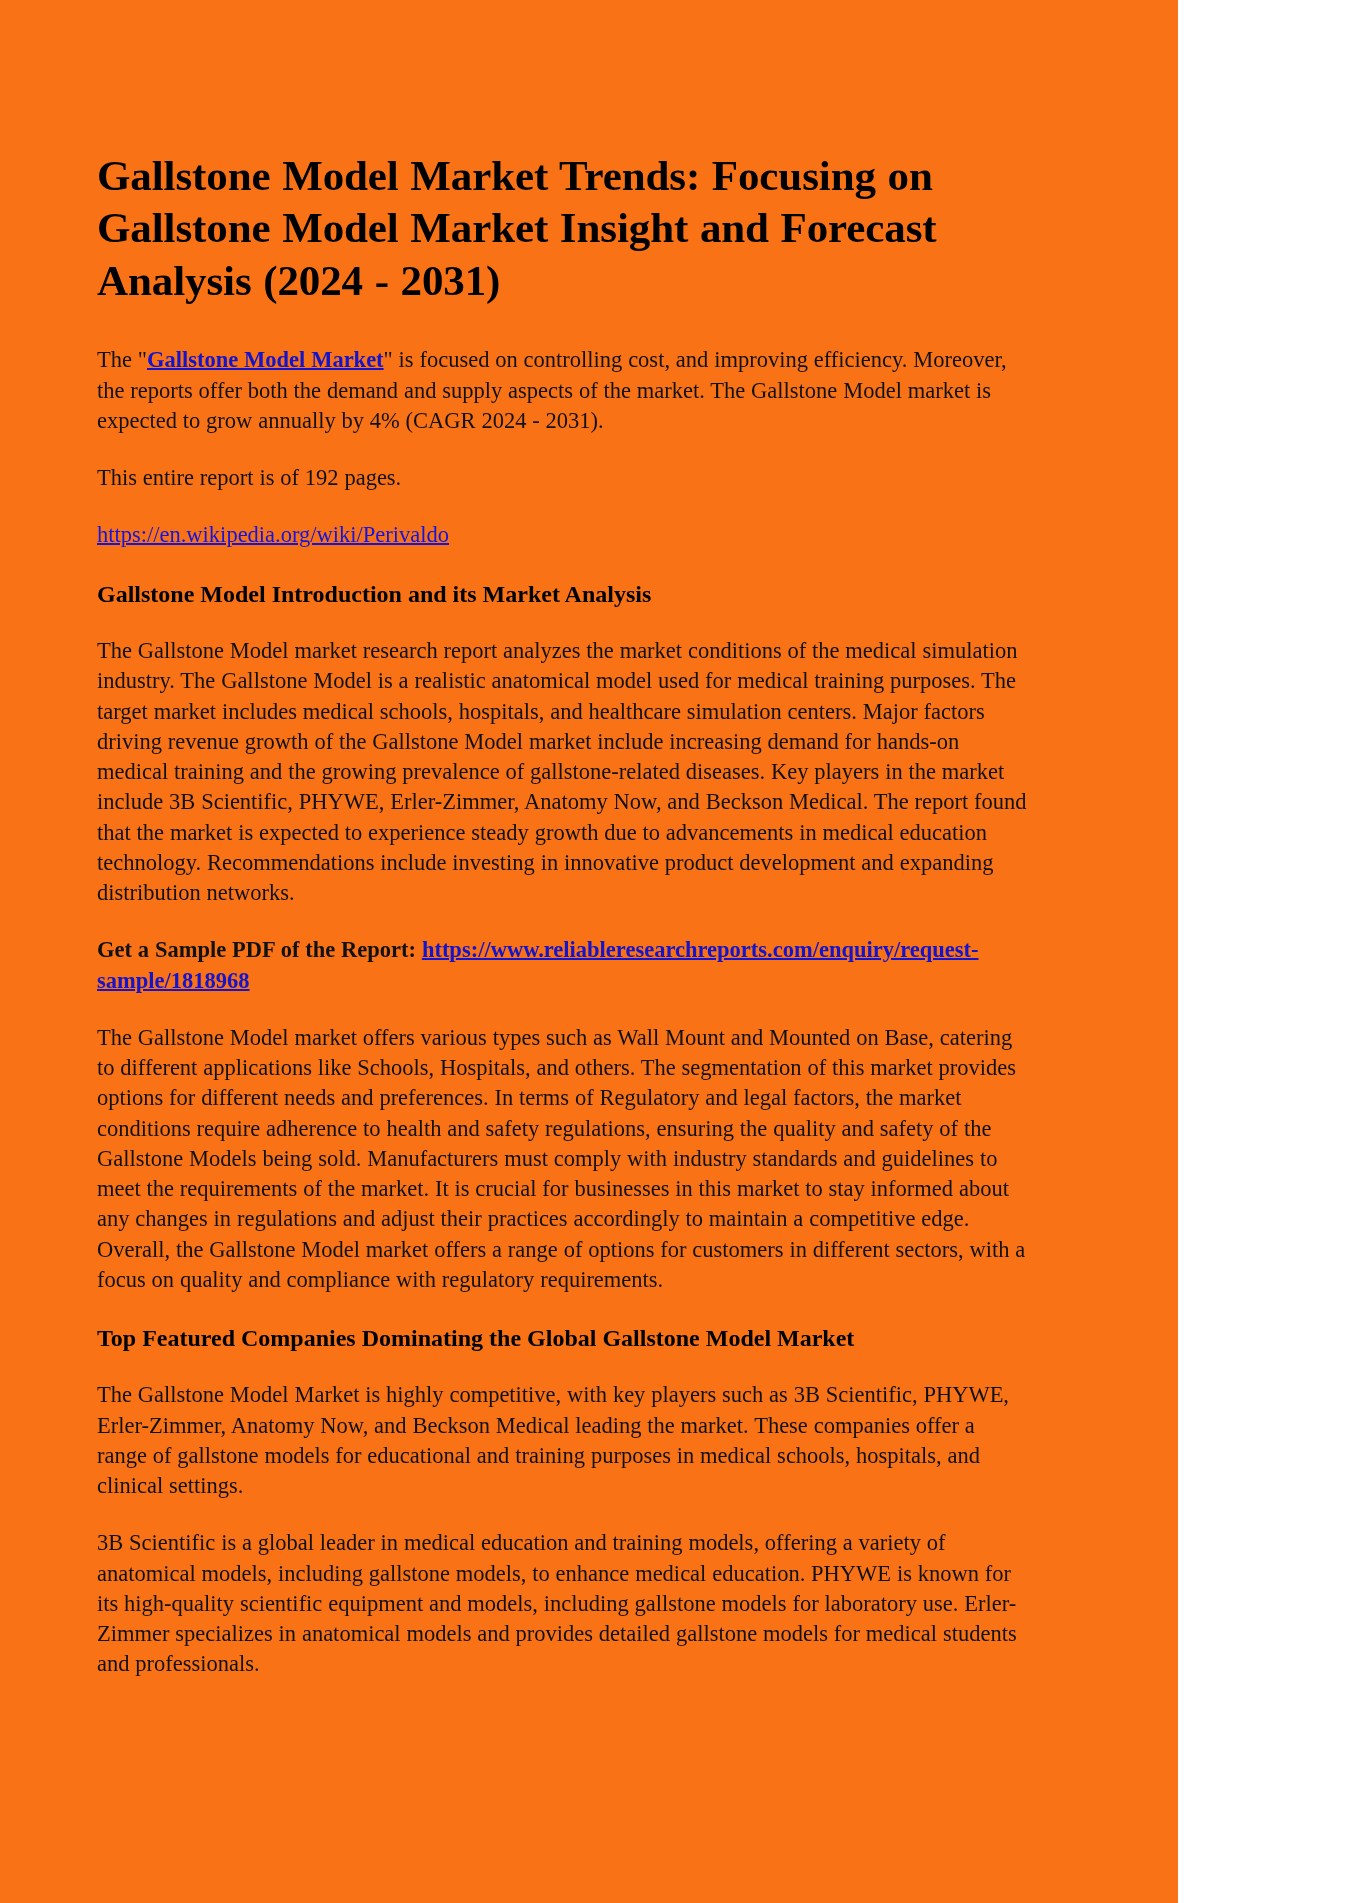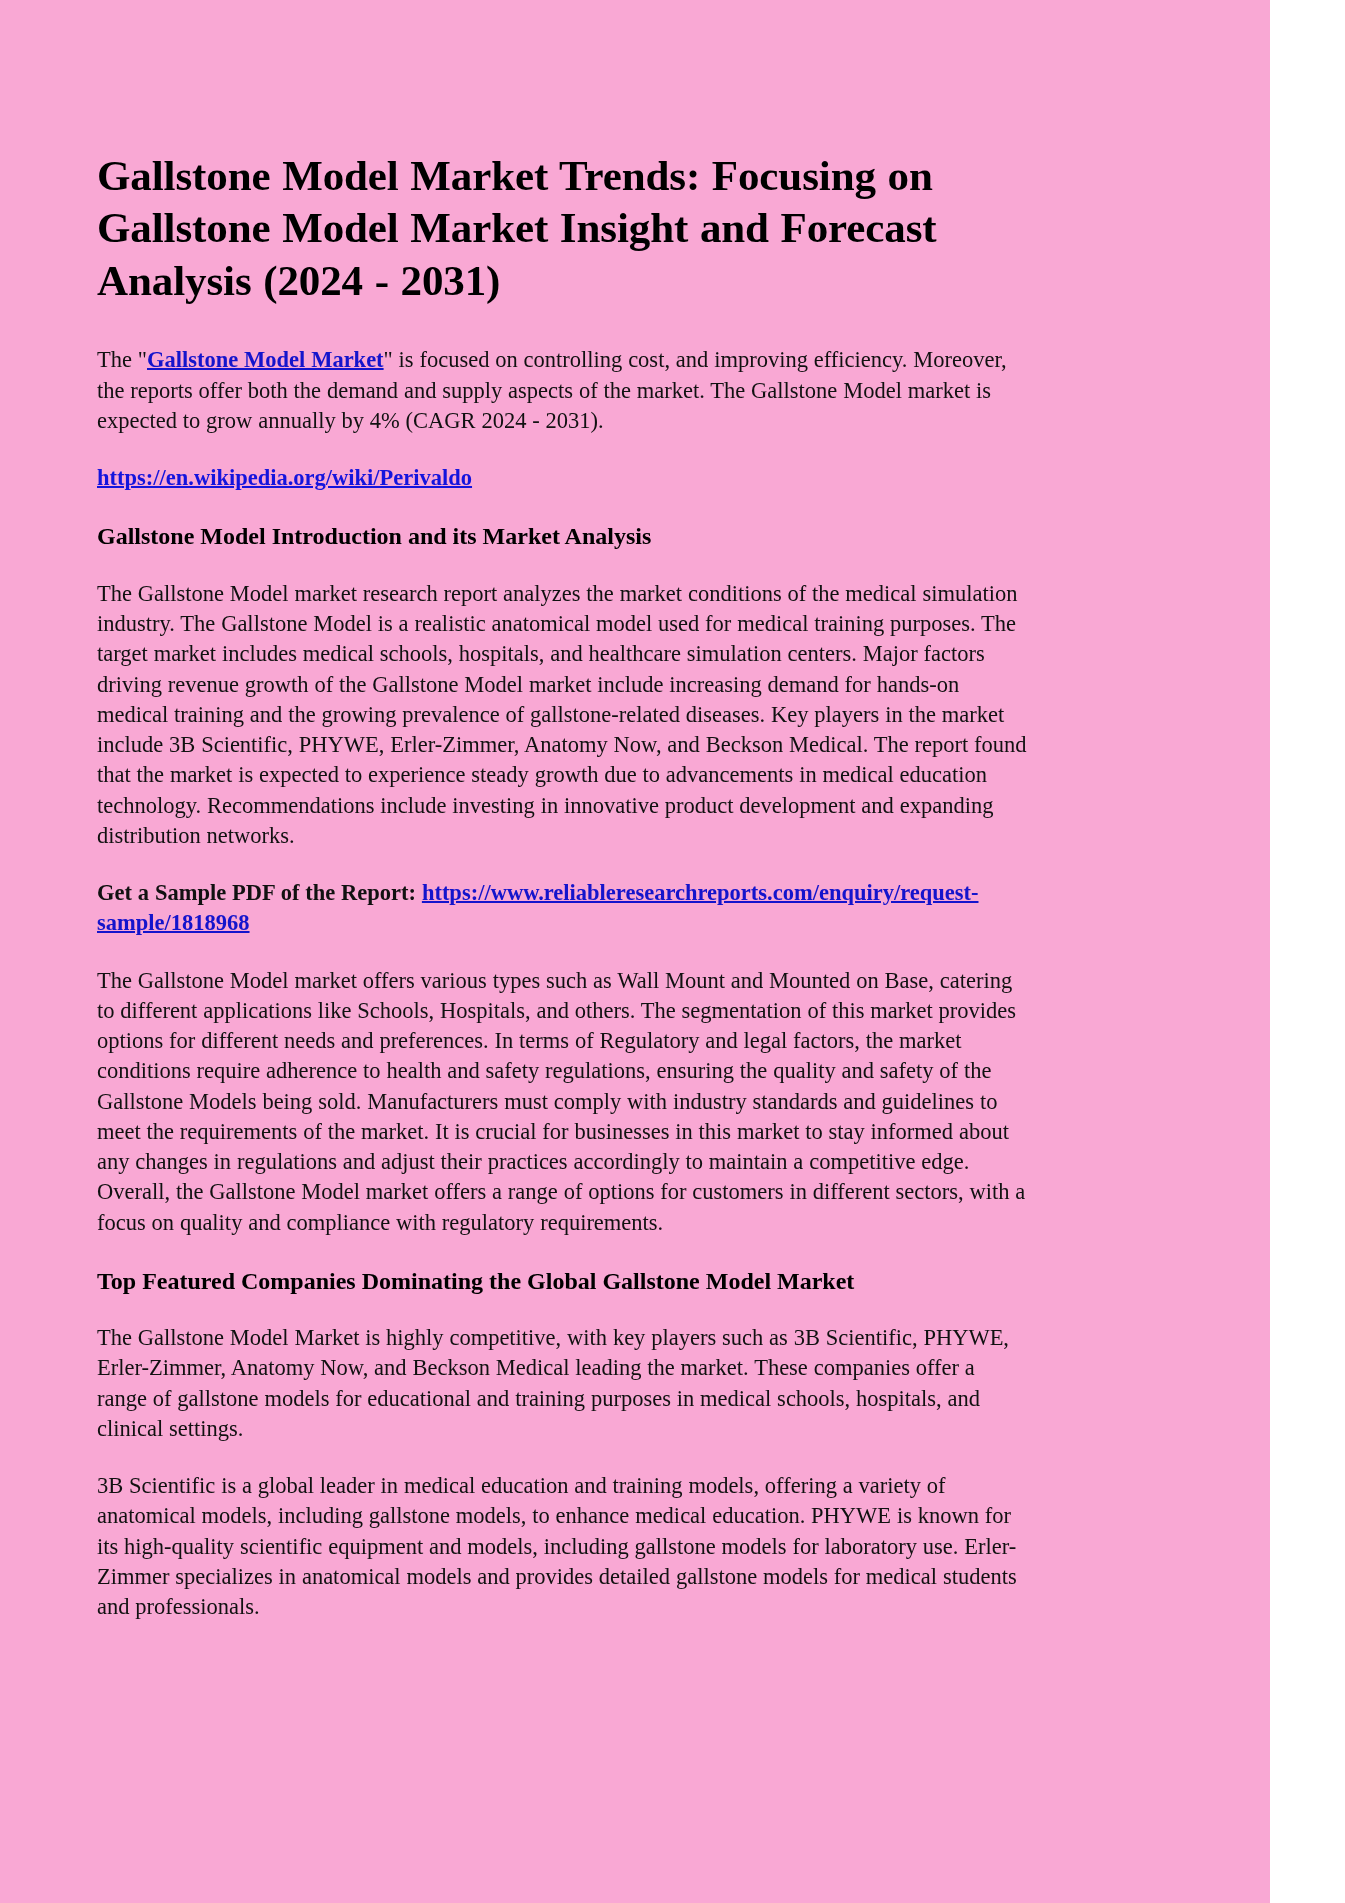--- a/index.html
+++ b/index.html
@@ -9,23 +9,23 @@
   }
   body {
     width: 1345px;
     height: 1903px;
     font-family: "Liberation Serif", "DejaVu Serif", serif;
     color: #000000;
     -webkit-font-smoothing: antialiased;
   }
   .page {
     position: relative;
-    width: 1270px;
+    width: 1178px;
     height: 1903px;
-    background: #f9a8d4;
+    background: #f97316;
     box-sizing: border-box;
     padding: 150px 47px 0 97px;
   }
   .content {
     width: 930px;
   }
 
   
   .doc-title {
     font-size: 43px;
@@ -60,21 +60,21 @@
   a.link, span.link {
     color: #1414dd;
     text-decoration: underline;
     text-underline-offset: 1px;
   }
   a.link.bold, span.link.bold {
     font-weight: bold;
     color: #1414cc;
   }
   a.link.plain {
-    font-weight: bold;
+    font-weight: normal;
   }
   .lead-in-bold {
     font-weight: bold;
     text-align: center;
   }
   .wiki-par {
     margin-bottom: 28px;
   }
   .sample-par {
     margin-bottom: 27px;
@@ -84,20 +84,21 @@
 </head>
 <body>
 
 <div class="page">
   <div class="content">
 
     <h1 class="doc-title">Gallstone Model Market Trends: Focusing on Gallstone Model Market Insight and Forecast Analysis (2024 - 2031)</h1>
 
     <p class="body-par"><span>The "</span><a class="link bold" href="#">Gallstone Model Market</a><span>" is focused on controlling cost, and improving efficiency. Moreover, the reports offer both the demand and supply aspects of the market. The Gallstone Model market is expected to grow annually by 4% (CAGR 2024 - 2031).</span></p>
 
+    <p class="body-par">This entire report is of 192 pages.</p>
 
     <p class="body-par wiki-par"><a class="link plain" href="#">https://en.wikipedia.org/wiki/Perivaldo</a></p>
 
     <h2 class="section-head">Gallstone Model Introduction and its Market Analysis</h2>
 
     <p class="body-par">The Gallstone Model market research report analyzes the market conditions of the medical simulation industry. The Gallstone Model is a realistic anatomical model used for medical training purposes. The target market includes medical schools, hospitals, and healthcare simulation centers. Major factors driving revenue growth of the Gallstone Model market include increasing demand for hands-on medical training and the growing prevalence of gallstone-related diseases. Key players in the market include 3B Scientific, PHYWE, Erler-Zimmer, Anatomy Now, and Beckson Medical. The report found that the market is expected to experience steady growth due to advancements in medical education technology. Recommendations include investing in innovative product development and expanding distribution networks.</p>
 
     <p class="body-par sample-par"><span class="lead-in-bold">Get a Sample PDF of the Report: </span><a class="link bold" href="#">https://www.reliableresearchreports.com/enquiry/request-sample/1818968</a></p>
 
     <p class="body-par">The Gallstone Model market offers various types such as Wall Mount and Mounted on Base, catering to different applications like Schools, Hospitals, and others. The segmentation of this market provides options for different needs and preferences. In terms of Regulatory and legal factors, the market conditions require adherence to health and safety regulations, ensuring the quality and safety of the Gallstone Models being sold. Manufacturers must comply with industry standards and guidelines to meet the requirements of the market. It is crucial for businesses in this market to stay informed about any changes in regulations and adjust their practices accordingly to maintain a competitive edge. Overall, the Gallstone Model market offers a range of options for customers in different sectors, with a focus on quality and compliance with regulatory requirements.</p>

